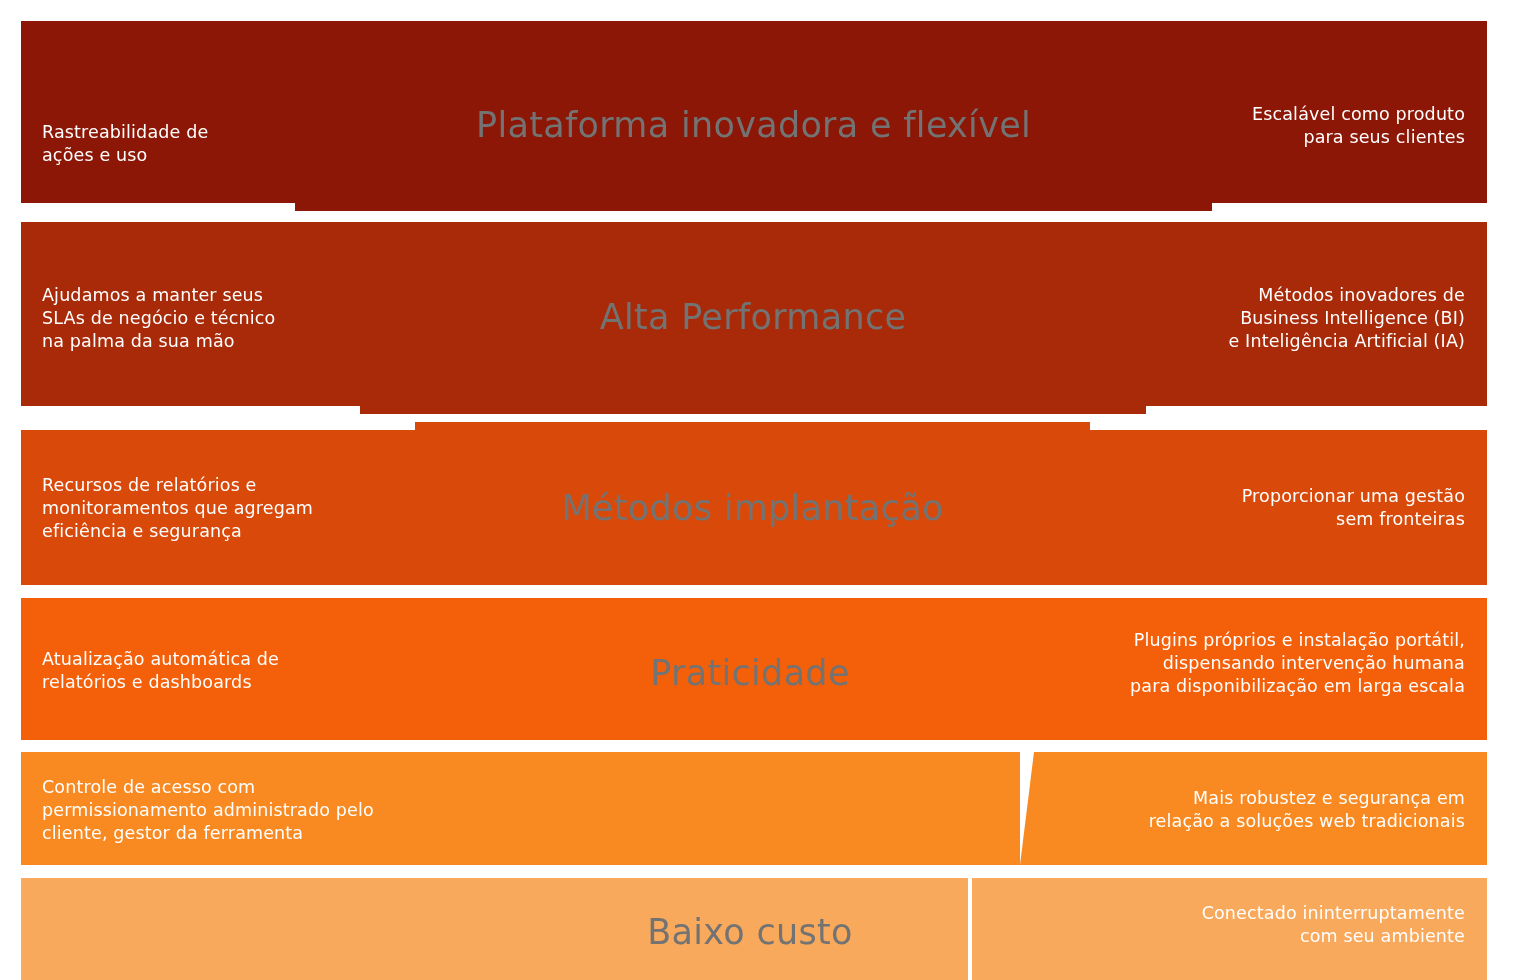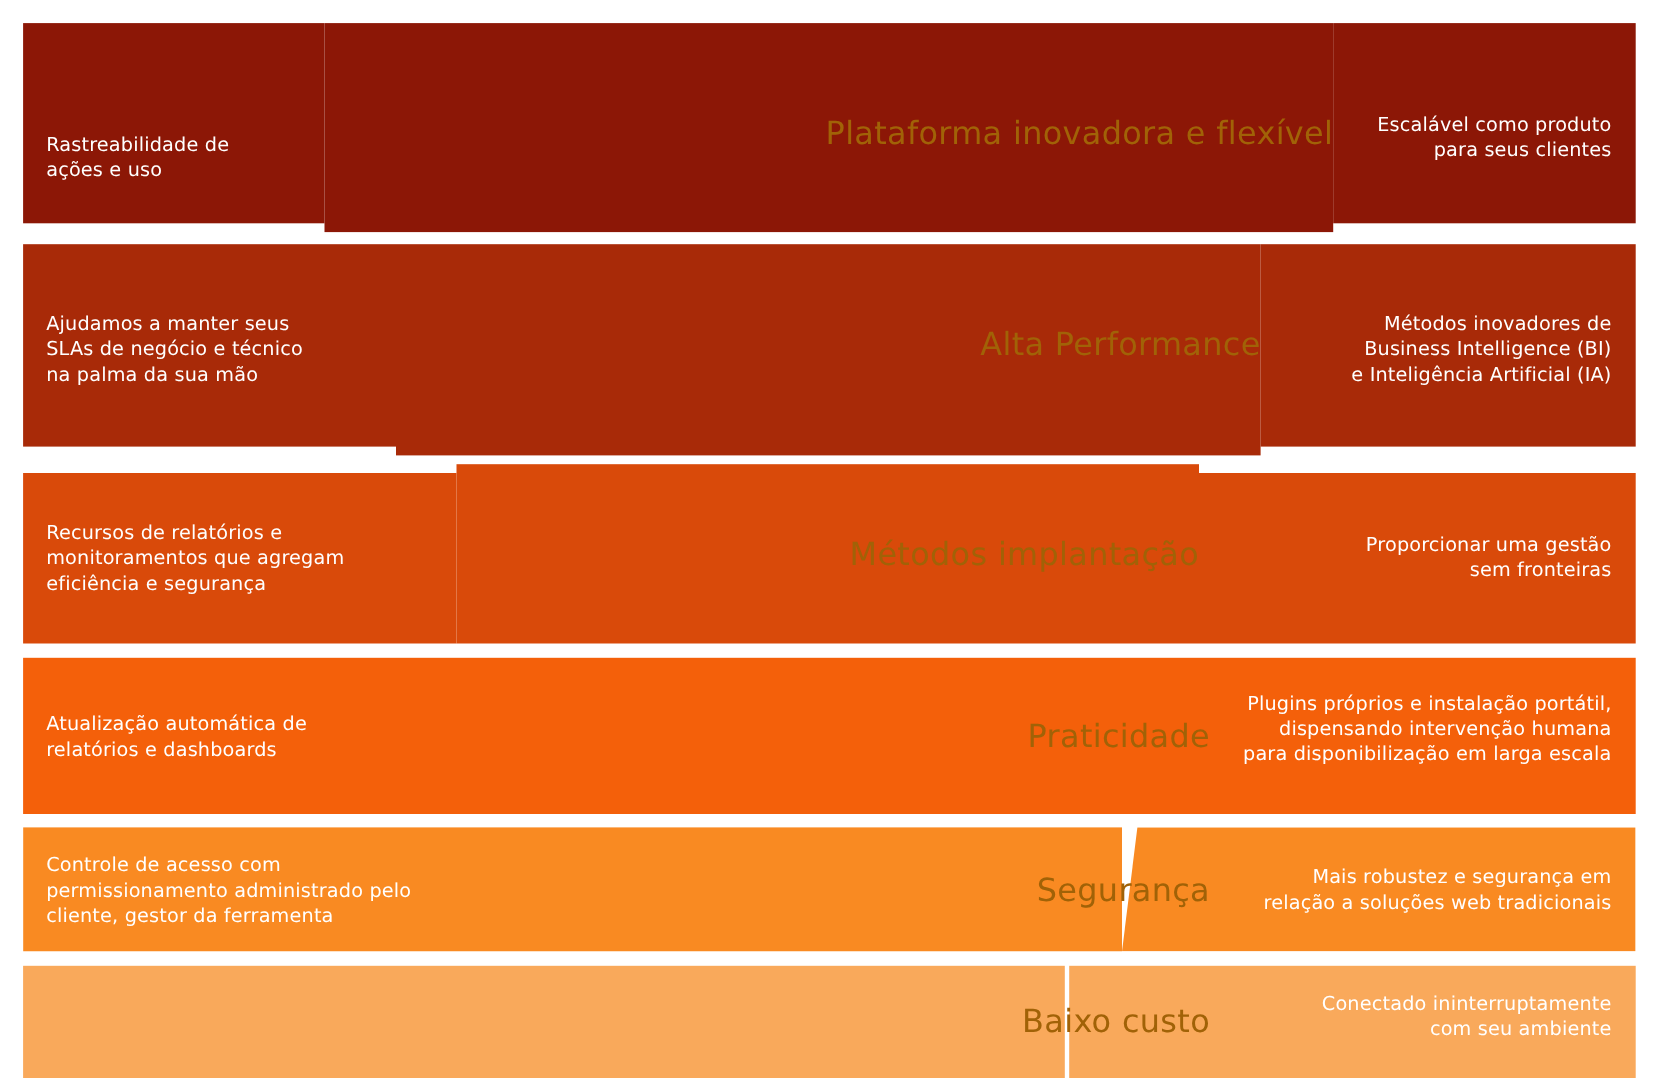--- a/index.html
+++ b/index.html
@@ -42,25 +42,25 @@
     line-height: 1.30;
     letter-spacing: 0.15px;
     white-space: pre-line;
   }
 
   .side-left  { position: absolute; text-align: left; }
   .side-right { position: absolute; text-align: right; }
 
   .center-title {
     position: absolute;
-    color: #a16207;
-    font-size: 29px;
+    color: #737373;
+    font-size: 35px;
     line-height: 1.2;
     letter-spacing: 0.3px;
-    text-align: right;
+    text-align: center;
     font-weight: 400;
     white-space: nowrap;
   }
 
   
   #row1 { top: 21px; height: 190px; }
   #row1 .s-left   { left: 21px;  width: 274px;  height: 182px; background: var(--c1); }
   #row1 .s-mid    { left: 295px; width: 917px;  height: 190px; background: var(--c1); }
   #row1 .s-right  { left: 1212px;width: 275px;  height: 182px; background: var(--c1); }
   #row1 .t-left   { left: 42px;  top: 100px;  width: 330px; }
@@ -160,21 +160,20 @@
 dispensando intervenção humana
 para disponibilização em larga escala</div>
   </div>
 
   <div class="band" id="row5">
     <div class="shape s-left5"></div>
     <div class="shape s-right5"></div>
     <div class="side-text side-left  t-left">Controle de acesso com
 permissionamento administrado pelo
 cliente, gestor da ferramenta</div>
-    <div class="center-title      t-center">Segurança</div>
     <div class="side-text side-right t-right">Mais robustez e segurança em
 relação a soluções web tradicionais</div>
   </div>
 
   <div class="band" id="row6">
     <div class="shape s-left6"></div>
     <div class="shape s-right6"></div>
     <div class="center-title      t-center">Baixo custo</div>
     <div class="side-text side-right t-right">Conectado ininterruptamente
 com seu ambiente</div>

